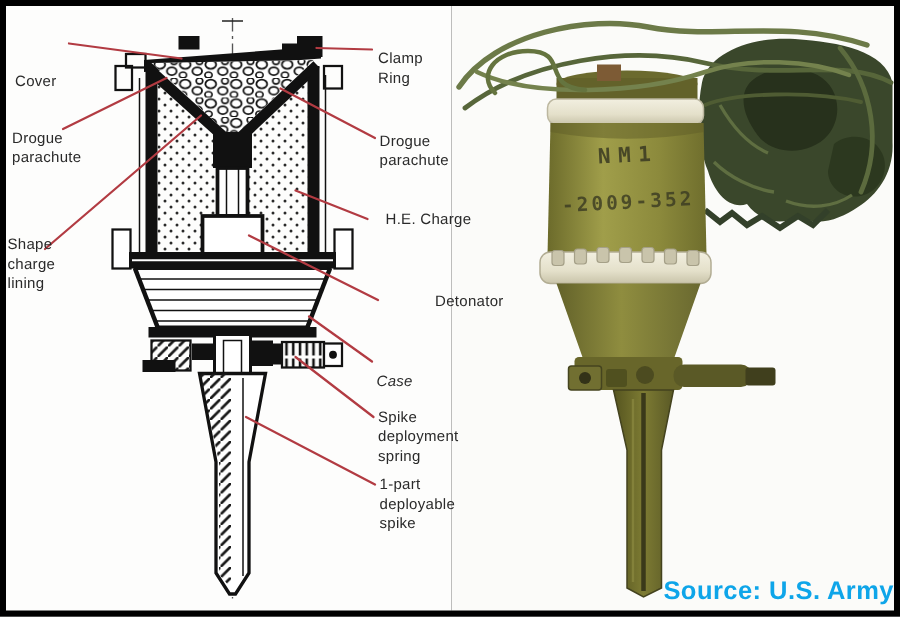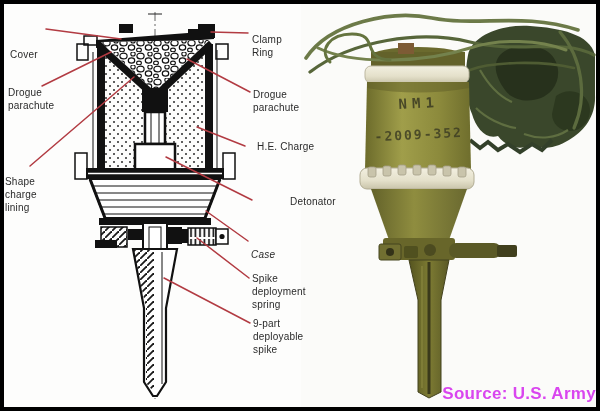--- a/index.html
+++ b/index.html
@@ -20,21 +20,21 @@
     white-space:pre-line;
     letter-spacing:.2px;
   }
   .source-caption{
     position:absolute;
     right:4px;
     top:384px;
     font-family:"Liberation Sans", sans-serif;
     font-size:17px;
     font-weight:700;
-    color:#d946ef;
+    color:#0ea5e9;
     letter-spacing:.3px;
   }
 </style>
 </head>
 <body>
 
 <div id="screen">
 
   <svg id="art" viewBox="0 0 600 411">
     <defs>
@@ -251,26 +251,26 @@
   </svg>
 
   <div class="label" style="left:10px;  top:23px;margin-top:25px;">Cover</div>
   <div class="label" style="left:252px; top:33px;">Clamp
 Ring</div>
   <div class="label" style="left:8px;   top:86px;">Drogue
 parachute</div>
   <div class="label" style="left:253px; top:88px;">Drogue
 parachute</div>
   <div class="label" style="left:247px; top:140px;padding-left:10px;">H.E. Charge</div>
-  <div class="label" style="left:5px;   top:175px;">Shape
+  <div class="label" style="left:5px;   top:157px;">Shape
 charge
 lining</div>
   <div class="label" style="left:254px; top:195px;margin-left:36px;">Detonator</div>
   <div class="label" style="left:251px; top:248px;font-style:italic;">Case</div>
   <div class="label" style="left:252px; top:272px;">Spike
 deployment
 spring</div>
-  <div class="label" style="left:253px; top:317px;">9-part
+  <div class="label" style="left:253px; top:317px;">1-part
 deployable
 spike</div>
 
   <div class="source-caption">Source: U.S. Army</div>
 </div>
 
 </body></html>

